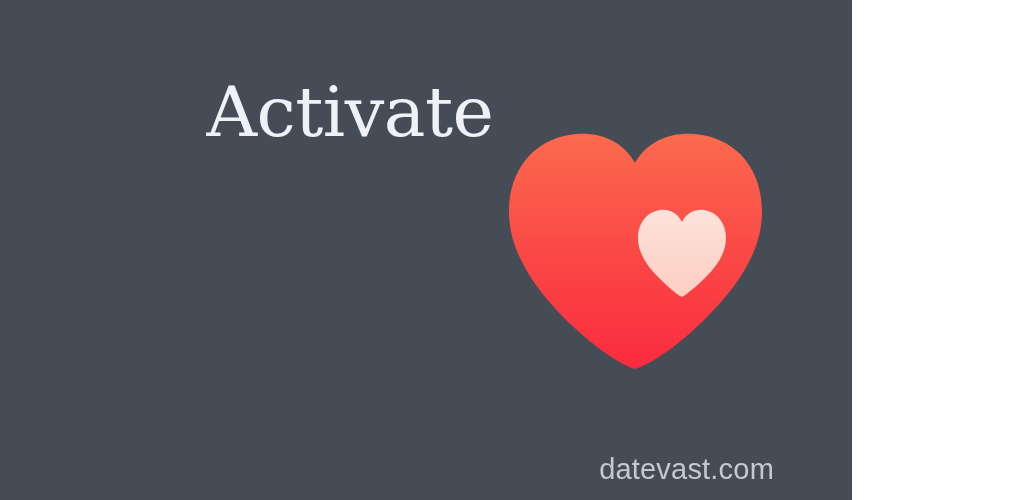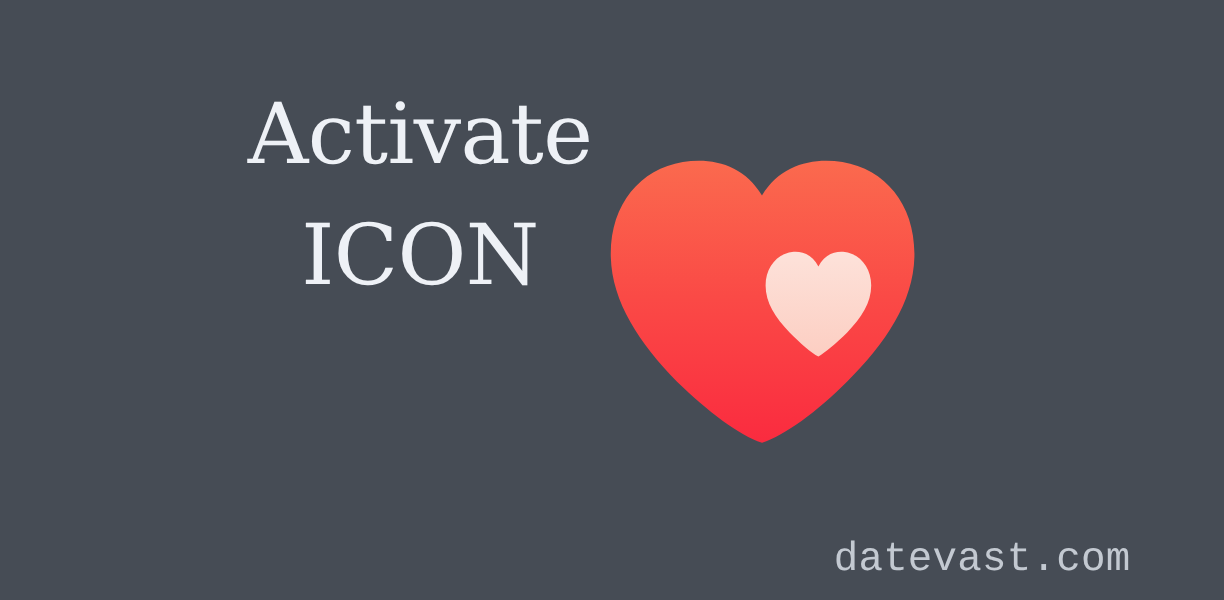--- a/index.html
+++ b/index.html
@@ -8,21 +8,21 @@
   }
   body {
     width: 1020px;
     height: 500px;
     overflow: hidden;
     font-family: "Liberation Sans", sans-serif;
   }
 
   #canvas {
     position: relative;
-    width: 1020px;
+    width: 852px;
     height: 500px;
     background: #464C55;
     overflow: hidden;
   }
 
   
   #headline {
     position: absolute;
     left: 155px;
     top: 62px;
@@ -55,36 +55,35 @@
     height: 100%;
     overflow: visible;
   }
 
   
   #watermark {
     position: absolute;
     right: 78px;
     bottom: 16px;
     color: #C3C9D1;
-    font-family: Liberation Mono, monospace;
+    font-family: Liberation Sans, sans-serif;
     font-weight: 400;
-    font-size: 34px;
+    font-size: 29px;
     letter-spacing: 0.2px;
     line-height: 1;
     white-space: nowrap;
   }
 </style>
 </head>
 <body>
 
 <div id="canvas">
 
   <div id="headline">
     <span class="hl-line">Activate</span>
-    <span class="hl-line">ICON</span>
   </div>
 
   <div id="heart-icon">
     <svg viewBox="0 0 272 250" xmlns="http://www.w3.org/2000/svg">
       <defs>
         <linearGradient id="heartGrad" x1="0" y1="0" x2="0" y2="1">
           <stop offset="0%" stop-color="#FB6A4E"></stop>
           <stop offset="48%" stop-color="#FA4A46"></stop>
           <stop offset="100%" stop-color="#FA2B3F"></stop>
         </linearGradient>

